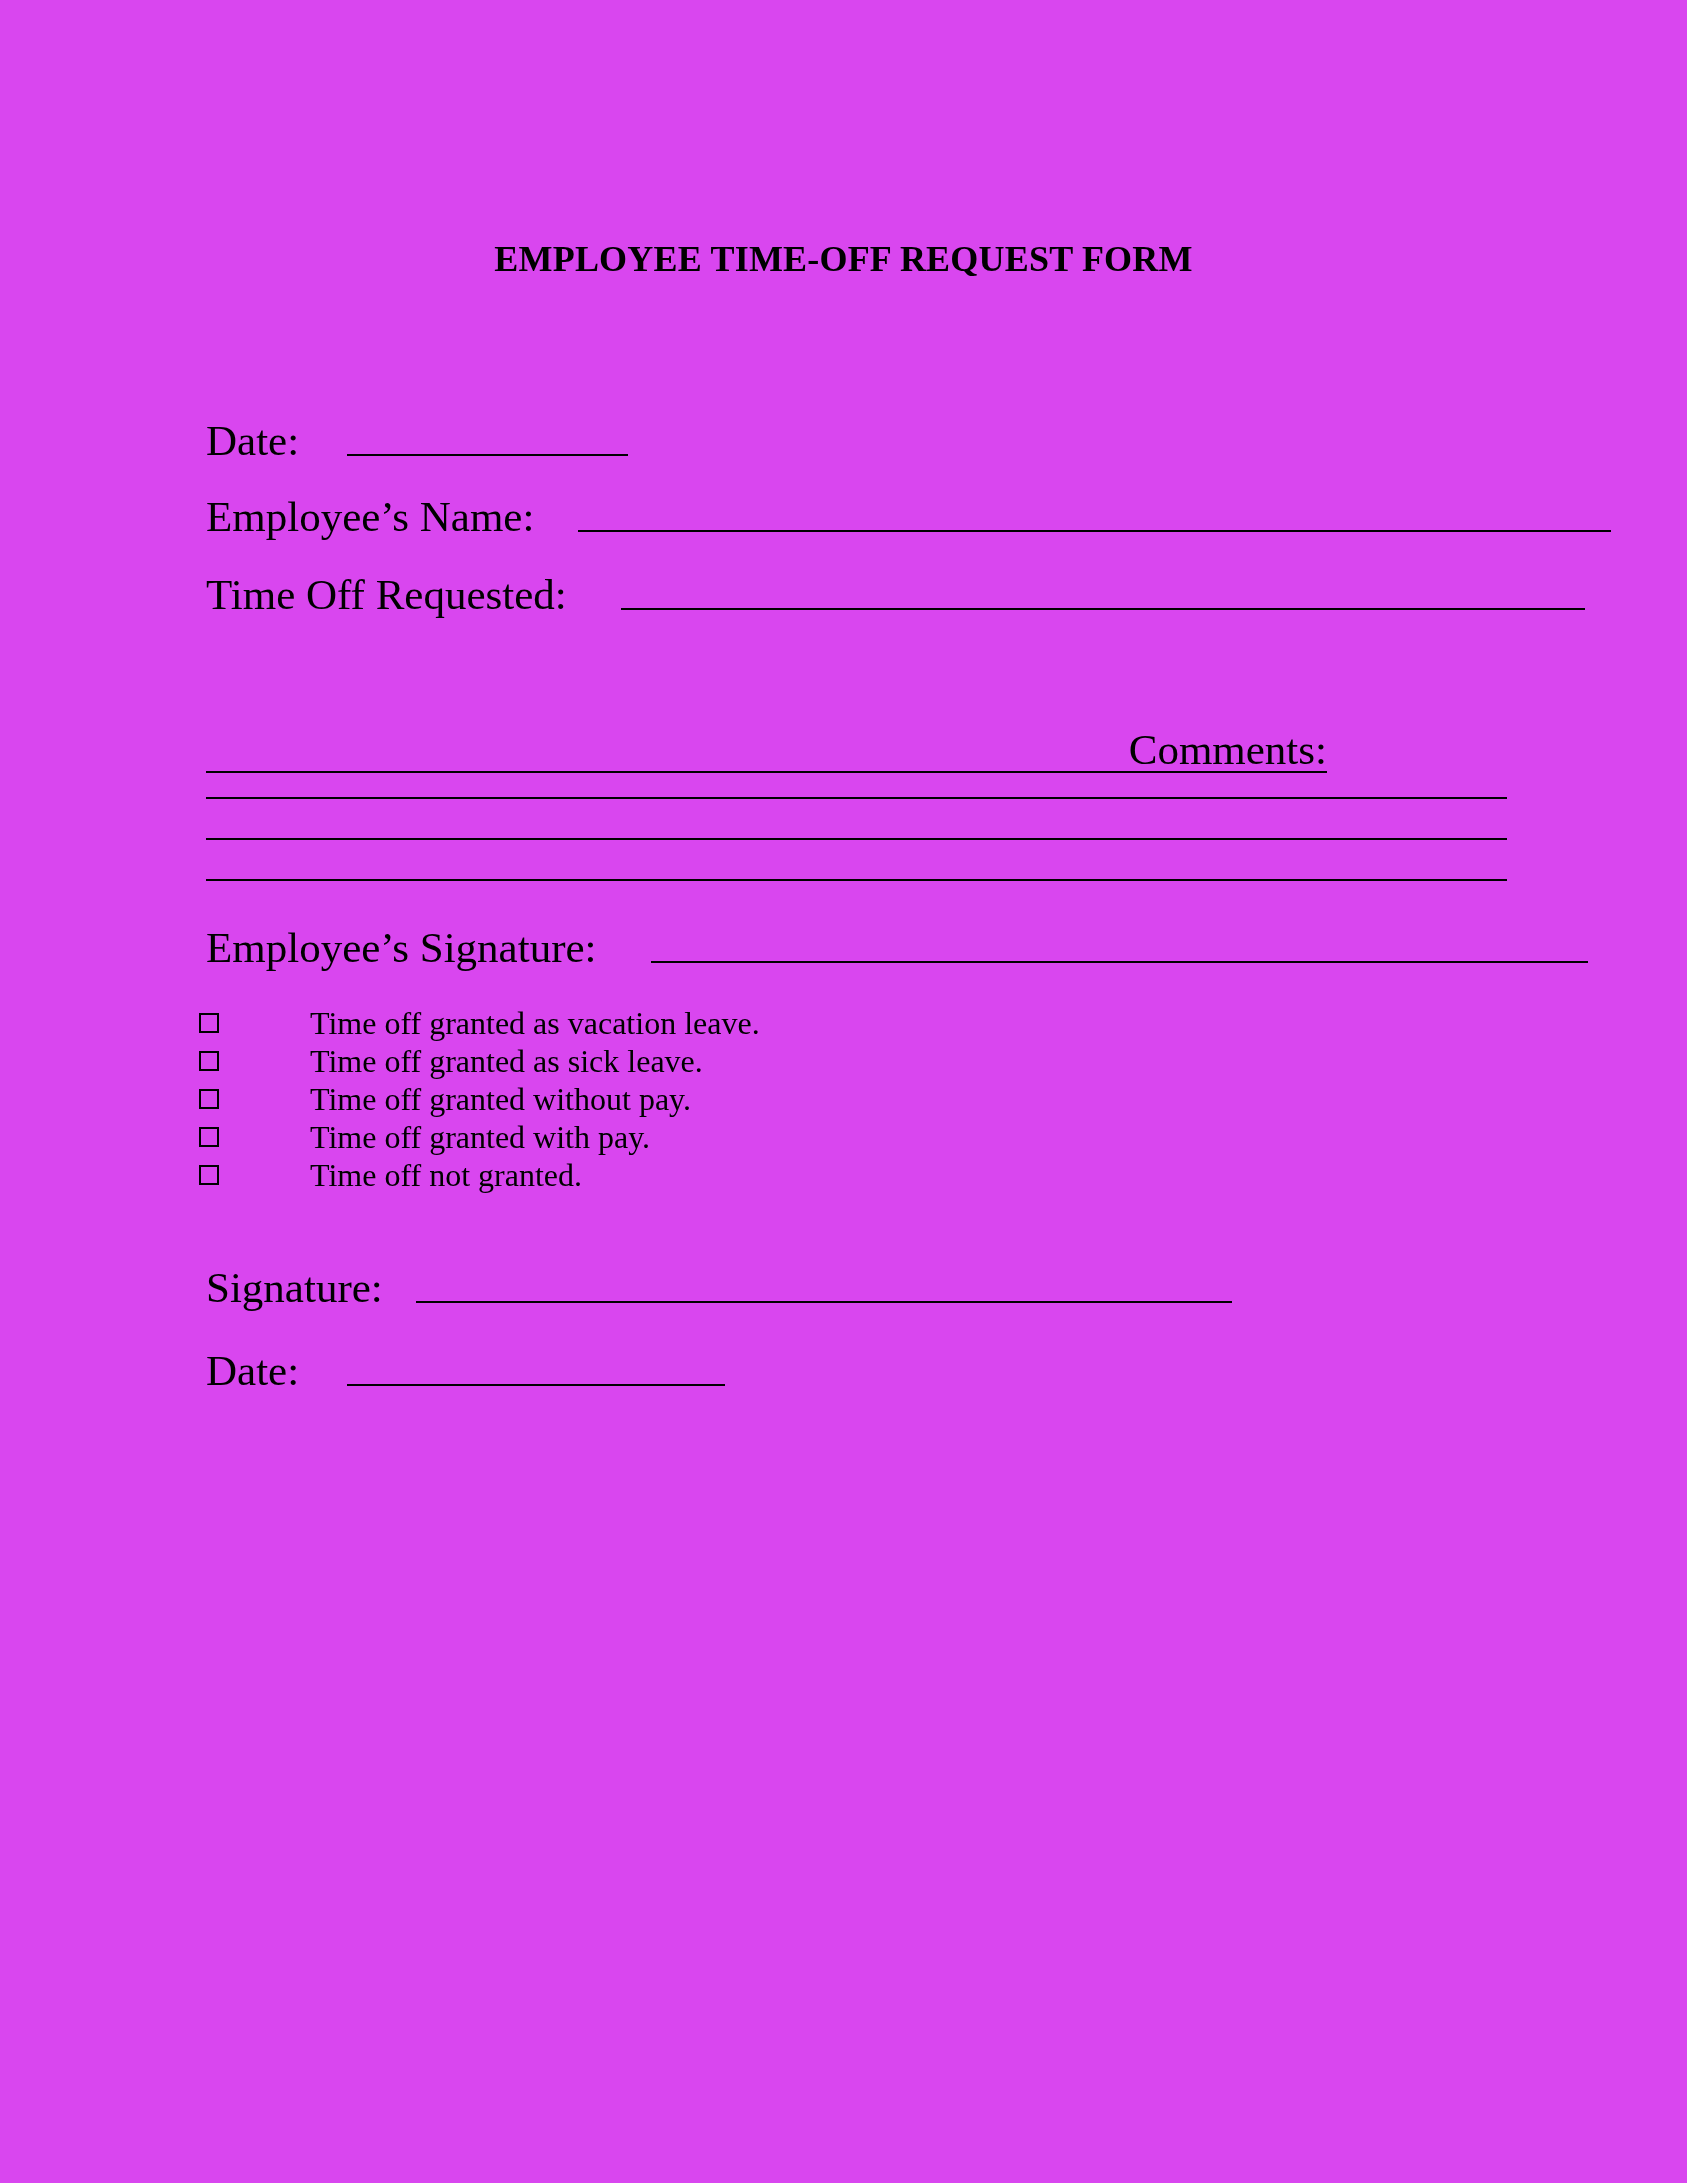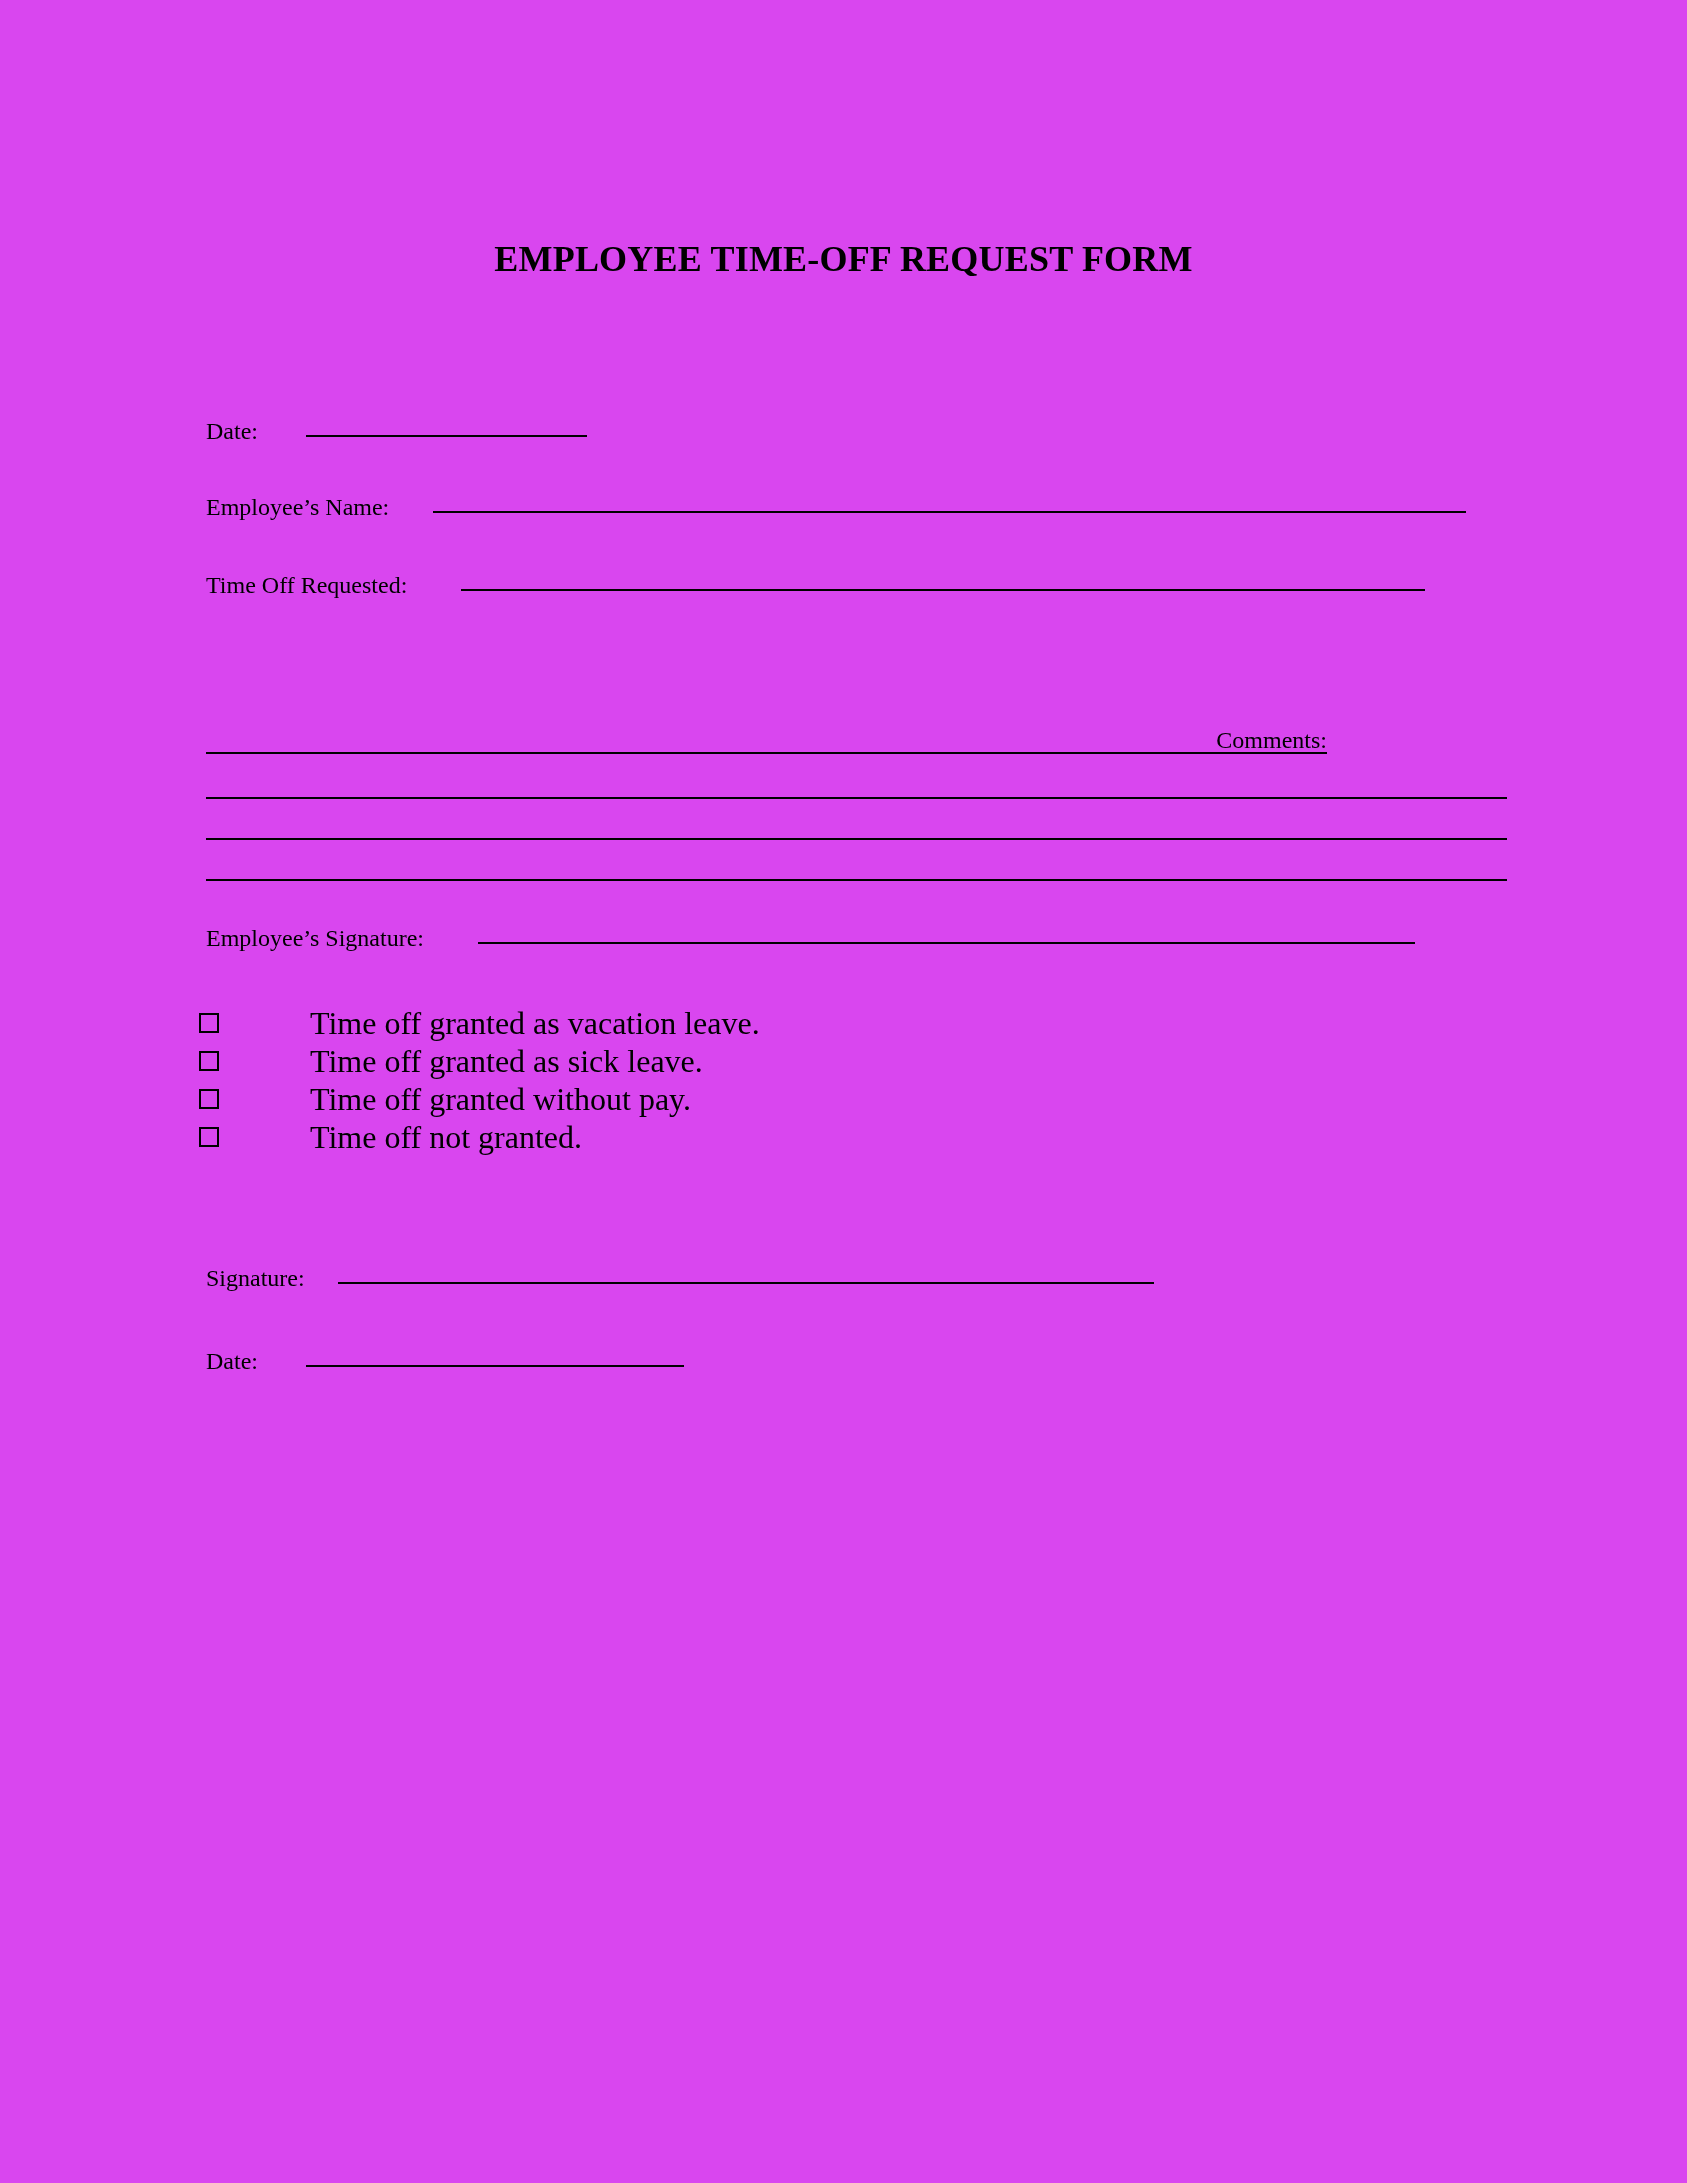--- a/index.html
+++ b/index.html
@@ -30,21 +30,21 @@
     font-size: 36px;
     font-weight: bold;
     letter-spacing: 0.2px;
   }
   .row {
     position: absolute;
     display: flex;
     align-items: flex-end;
   }
   .label {
-    font-size: 24px;
+    font-size: 43px;
     line-height: 1;
     white-space: nowrap;
   }
   .rule {
     border-bottom: 2.2px solid #000;
     height: 0;
     margin-bottom: 6.1px;
   }
 
   
@@ -161,20 +161,24 @@
     <div class="check-row">
       <span class="checkbox"></span>
       <span class="check-label">Time off granted as sick leave.</span>
     </div>
     <div class="check-row">
       <span class="checkbox"></span>
       <span class="check-label">Time off granted without pay.</span>
     </div>
     <div class="check-row">
       <span class="checkbox"></span>
+      <span class="check-label">Time off granted with pay.</span>
+    </div>
+    <div class="check-row">
+      <span class="checkbox"></span>
       <span class="check-label">Time off not granted.</span>
     </div>
   </div>
 
   <div class="row" id="row-signature-2">
     <span class="label">Signature:</span>
     <span class="gap-md" style="width:33px"></span>
     <span class="rule" style="width:816px"></span>
   </div>
 

